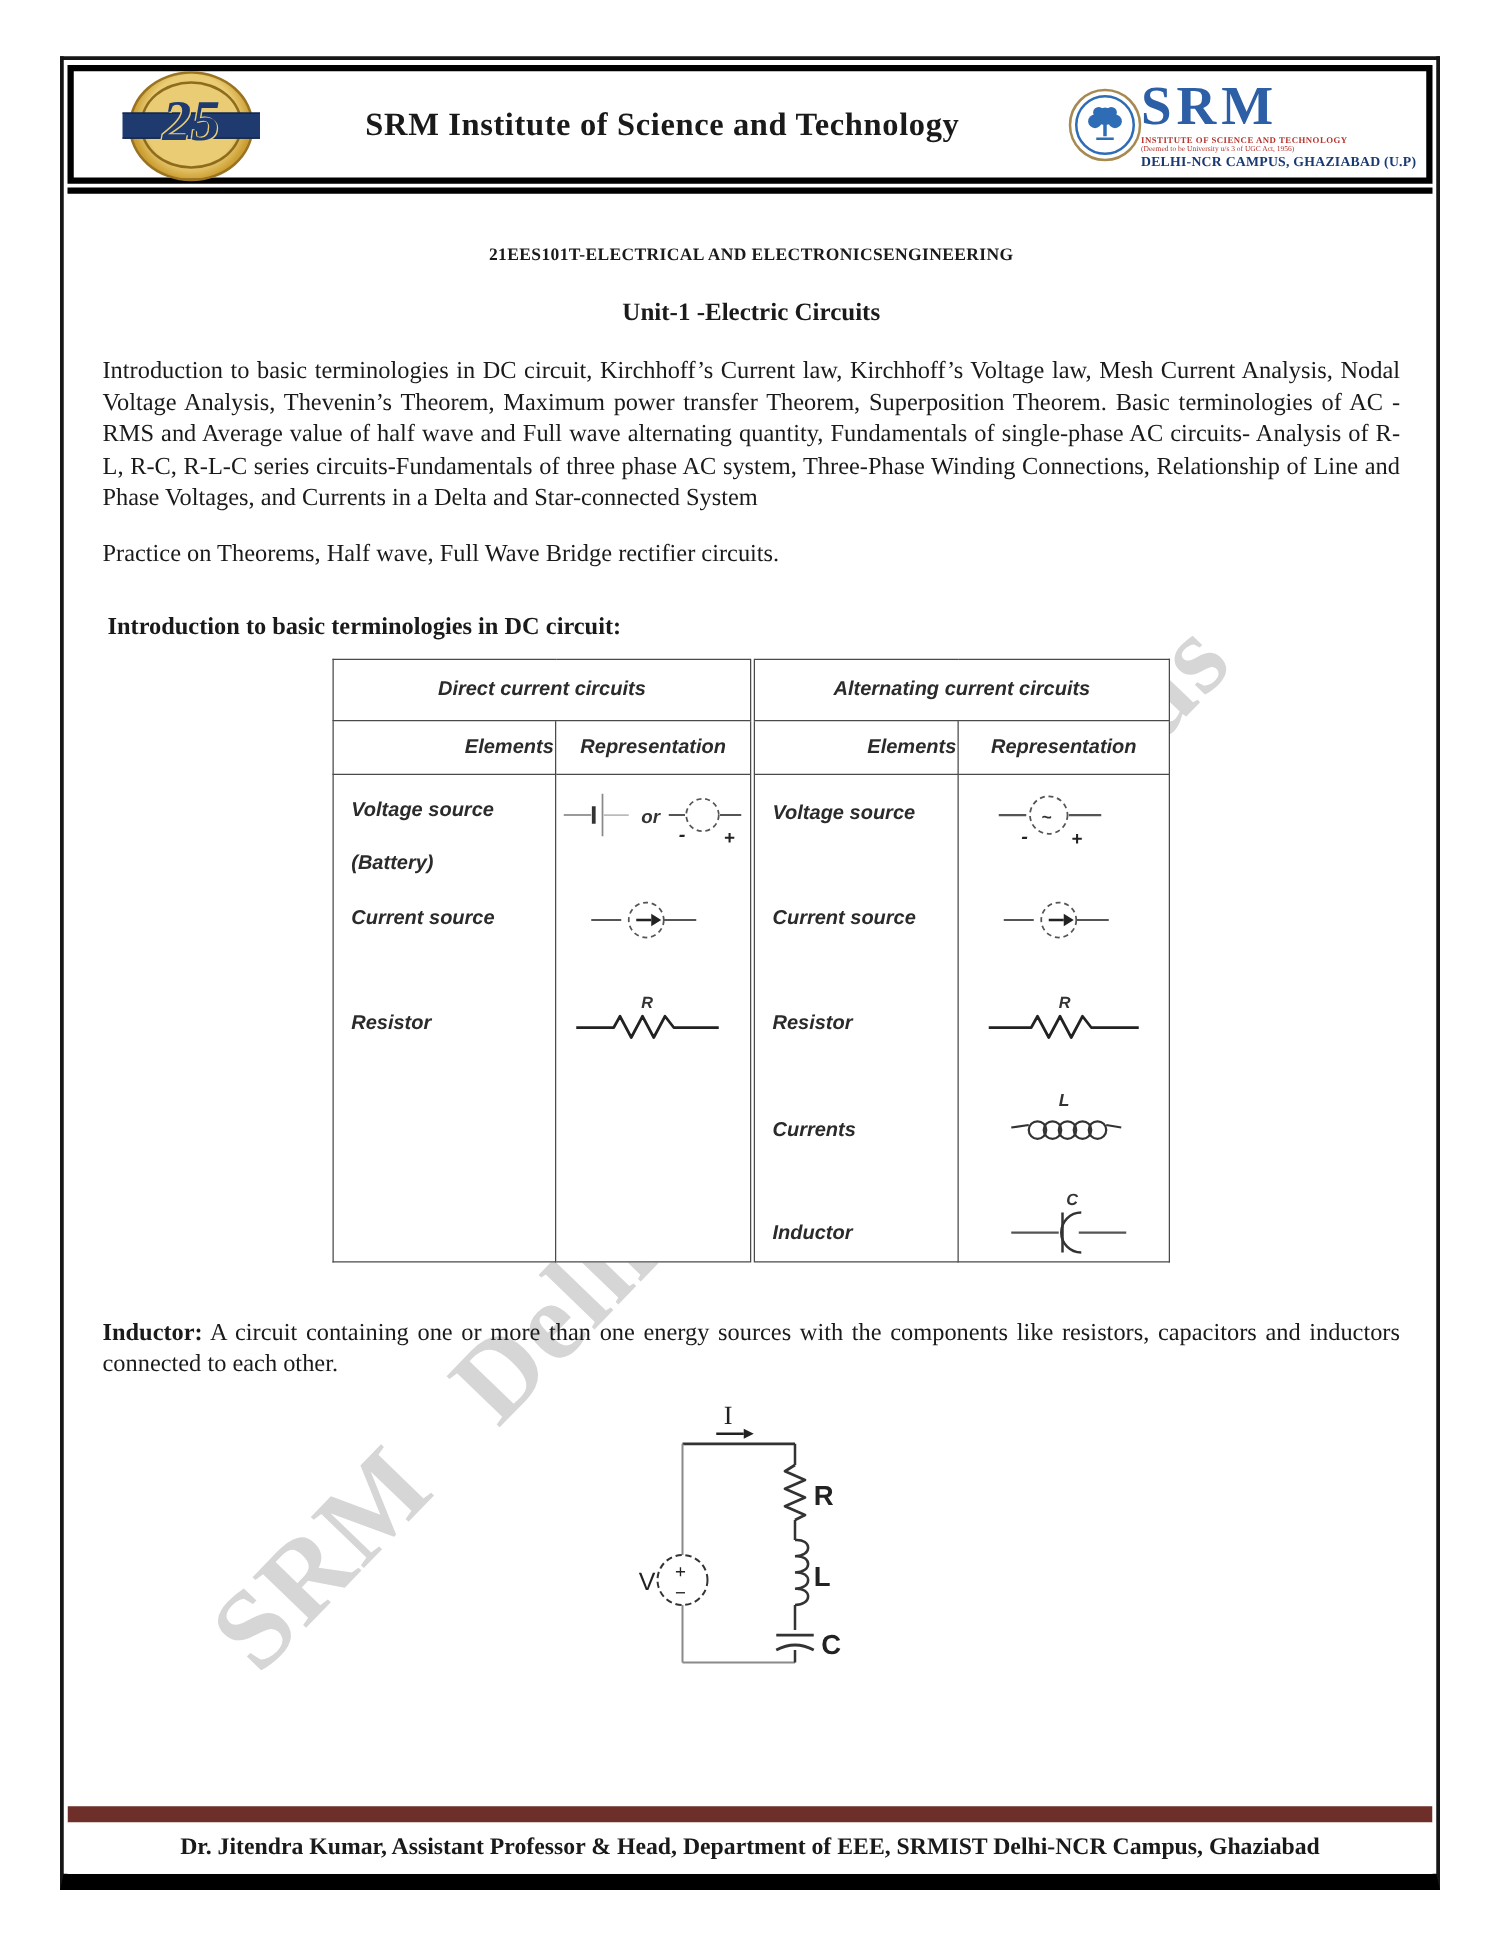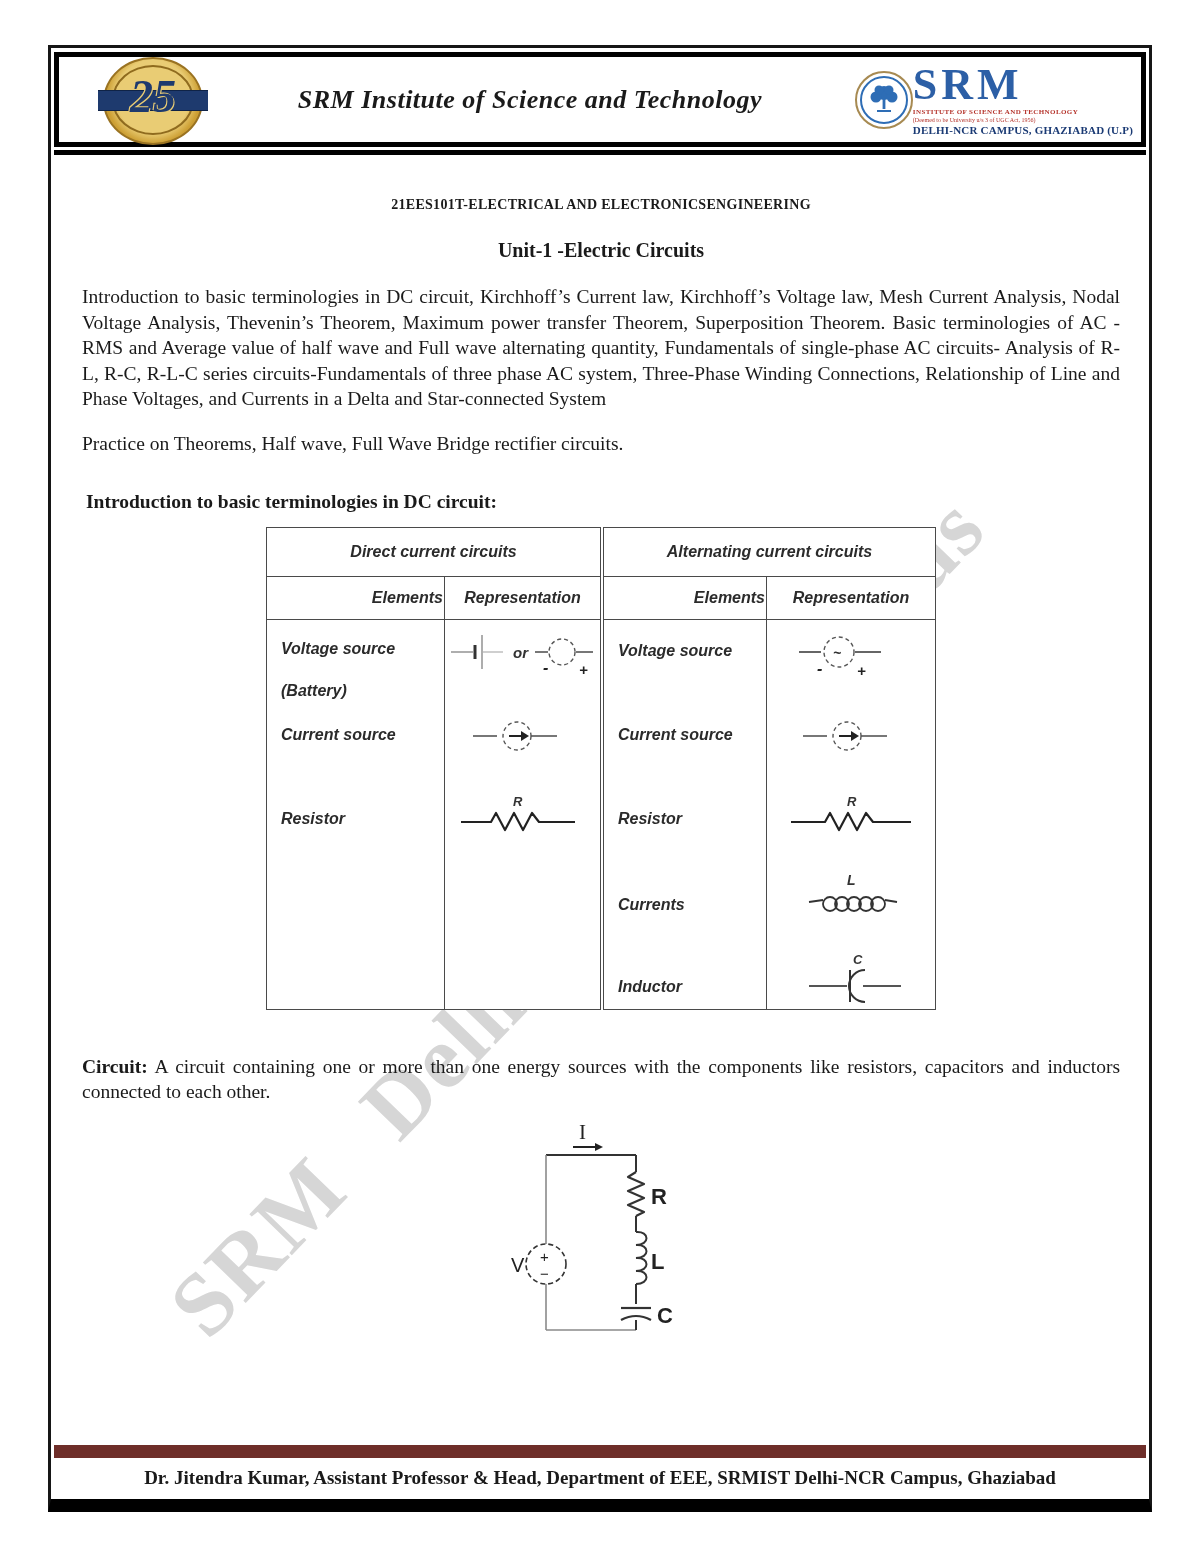--- a/index.html
+++ b/index.html
@@ -3,21 +3,21 @@
 <meta charset="utf-8">
 <style>
   html,body{margin:0;padding:0;background:#fff;}
   body{width:1200px;height:1553px;position:relative;font-family:"Liberation Serif",serif;color:#1a1a1a;}
   .page{position:absolute;left:48px;top:45px;width:1104px;height:1467px;box-sizing:border-box;
         border:3px solid #161616;border-bottom:13px solid #000;background:#fff;}
   
   .header-box{margin:4px 3px 3px 3px;height:95px;border:5px solid #000;box-sizing:border-box;
               display:flex;align-items:center;background:#fff;position:relative;z-index:2;}
   .header-titles{flex:1;text-align:center;font-weight:bold;}
-  .inst-name{font-size:26px;letter-spacing:.5px;font-style:italic;}
+  .inst-name{font-size:26px;letter-spacing:.5px;}
   .campus-name{font-size:24px;margin-top:8px;letter-spacing:.5px;}
   
   .logo25{width:104px;height:86px;position:relative;margin-left:42px;flex:none;}
   .logo25 .disc{position:absolute;left:2px;top:0;width:96px;height:84px;border-radius:50%;
                 background:radial-gradient(circle at 50% 45%,#e9cc74 0 55%,#cda035 70%,#a87d26 100%);
                 border:2px solid #9a7322;}
   .logo25 .ring{position:absolute;left:11px;top:8px;width:78px;height:66px;border-radius:50%;border:2px solid #8f6b1e;}
   .logo25 .ribbon{position:absolute;left:-3px;top:33px;width:110px;height:19px;background:#1e3a6e;
                   border-top:1px solid #0f2347;border-bottom:1px solid #0f2347;}
   .logo25 .num{position:absolute;left:0;right:0;top:10px;text-align:center;font-size:46px;line-height:60px;
@@ -213,21 +213,21 @@
               <line x1="6" y1="36" x2="44" y2="36" stroke="#555" stroke-width="1.8"></line>
               <line x1="47" y1="20" x2="47" y2="52" stroke="#333" stroke-width="2"></line>
               <path d="M62,20 a16,16 0 0 0 0,32" fill="none" stroke="#333" stroke-width="2"></path>
               <line x1="60" y1="36" x2="98" y2="36" stroke="#555" stroke-width="1.8"></line>
             </svg>
           </td>
         </tr>
       </tbody>
         </table>
 
-      <p class="para" style="margin-top:44px"><span class="inline-b">Circuit:</span>
+      <p class="para" style="margin-top:44px"><span class="inline-b">Inductor:</span>
          <span>A circuit containing one or more than one energy sources with the components like resistors, capacitors and inductors connected to each other.</span></p>
 
       <div class="circuit-wrap">
         <svg width="260" height="230" viewBox="0 0 260 230">
 
           <text x="108" y="15" font-size="21" fill="#222" style="font-family:'Liberation Serif',serif">I</text>
           <line x1="102" y1="23" x2="124" y2="23" stroke="#222" stroke-width="2"></line>
           <polygon points="124,19 132,23 124,27" fill="#222"></polygon>
 
           <line x1="75" y1="31" x2="165" y2="31" stroke="#333" stroke-width="2.2"></line>

